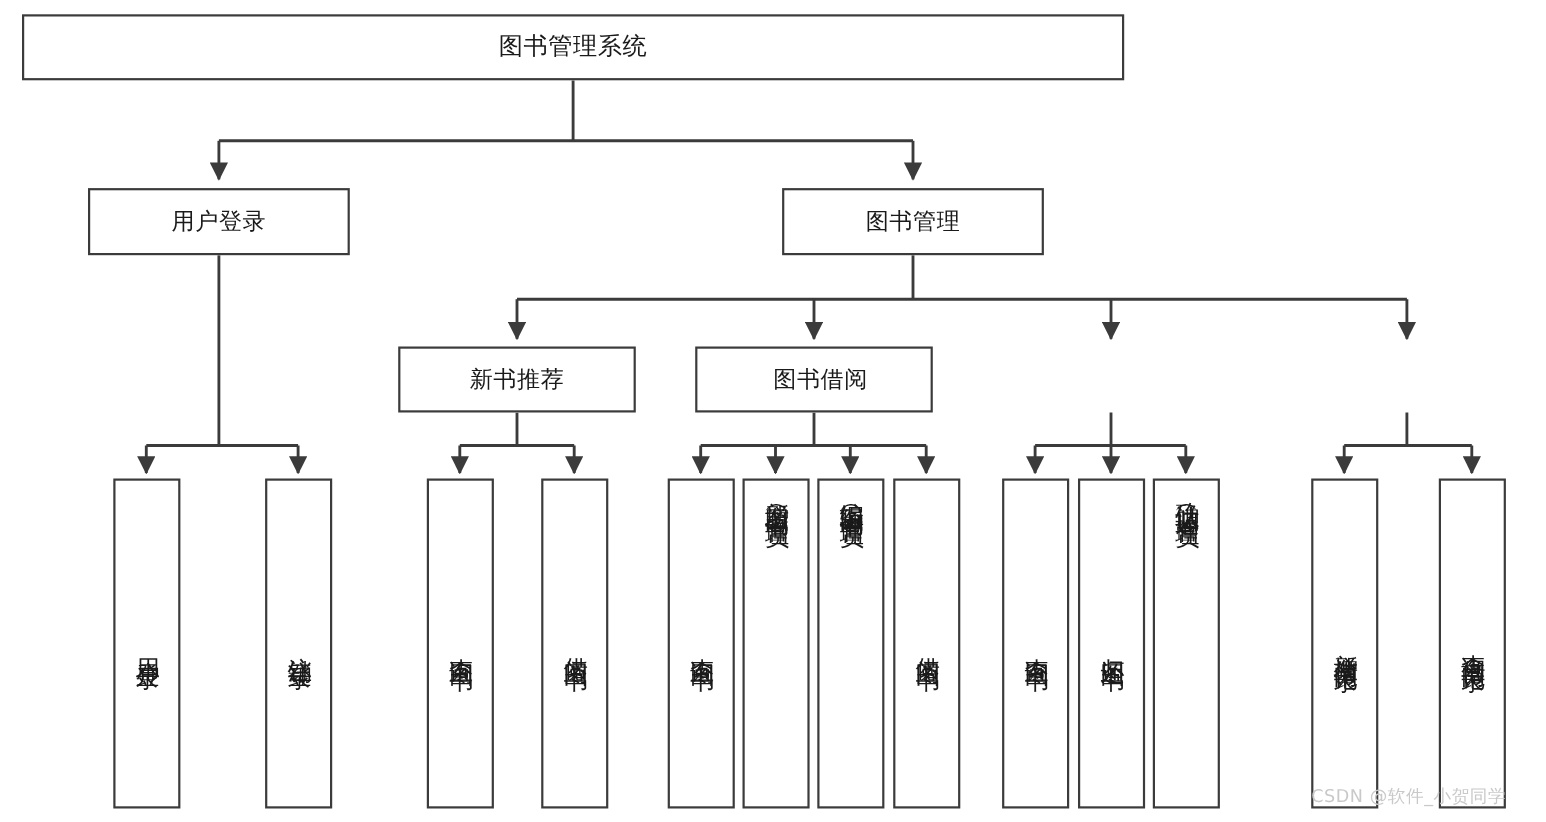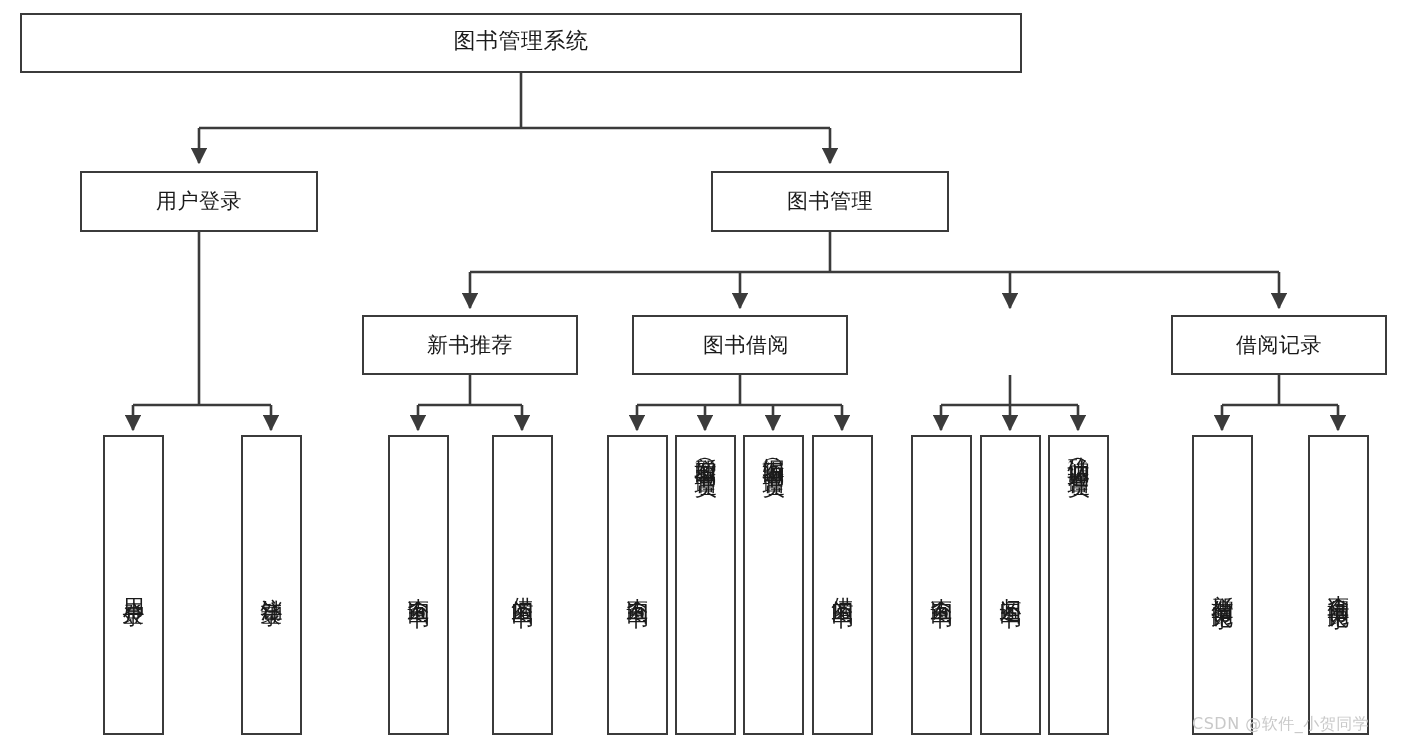--- a/index.html
+++ b/index.html
@@ -43,21 +43,20 @@
     letter-spacing: 0.5px;
     white-space: pre;
   }
   
   .node.horiz .label {
     writing-mode: horizontal-tb;
     font-size: 21px;
   }
   .node.root .label {
     font-size: 22px;
-    font-family: Liberation Mono, monospace;
   }
   
   .node.vert {
     align-items: flex-start;
     padding-top: 2px;
   }
   .node.vert .label {
     writing-mode: vertical-rl;
     text-orientation: upright;
     font-size: 22px;
@@ -143,23 +142,20 @@
   <div class="node horiz" style="left:362px; top:315px; width:216px; height:60px;">
     <span class="label">新书推荐</span>
   </div>
 
   <div class="node horiz" style="left:711px; top:171px; width:238px; height:61px;">
     <span class="label">图书管理</span>
   </div>
   <div class="node horiz" style="left:632px; top:315px; width:216px; height:60px;padding-left:12px;">
     <span class="label">图书借阅</span>
   </div>
-  <div class="node horiz" style="left:1171px; top:315px; width:216px; height:60px;">
-    <span class="label">借阅记录</span>
-  </div>
 
   <div class="node vert mid" style="left:103px; top:435px; width:61px; height:300px;">
     <span class="label">用户登录</span>
   </div>
   <div class="node vert mid" style="left:241px; top:435px; width:61px; height:300px;">
     <span class="label">注销登录</span>
   </div>
 
   <div class="node vert mid" style="left:388px; top:435px; width:61px; height:300px;">
     <span class="label">查询图书</span>

